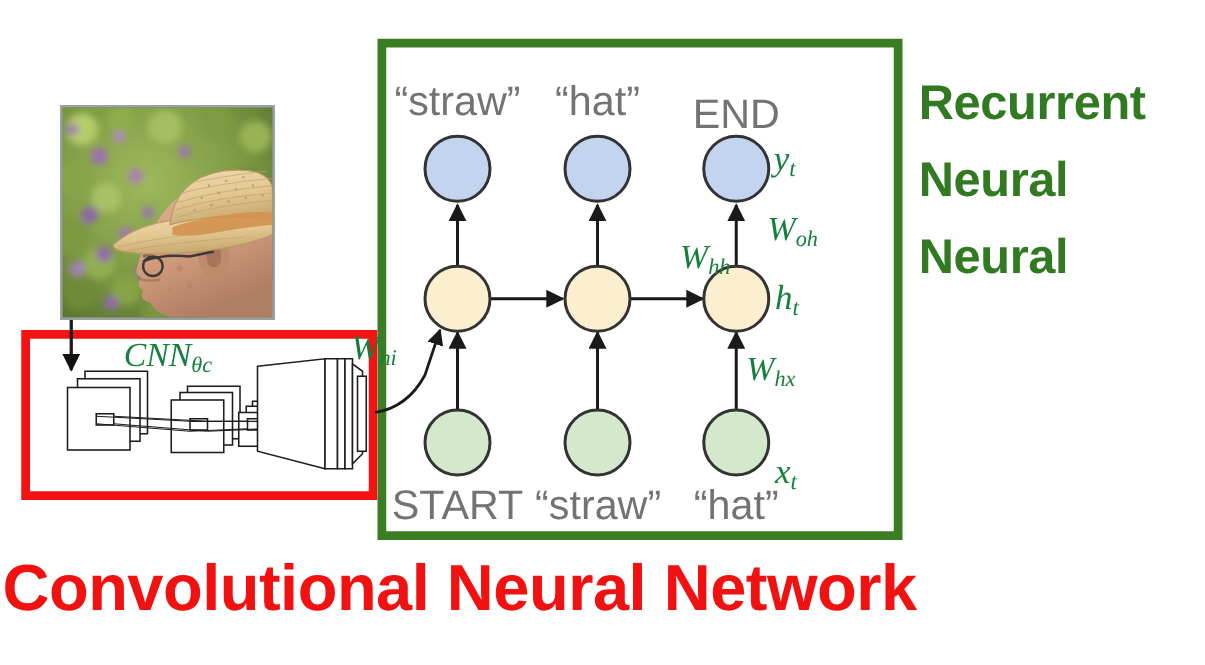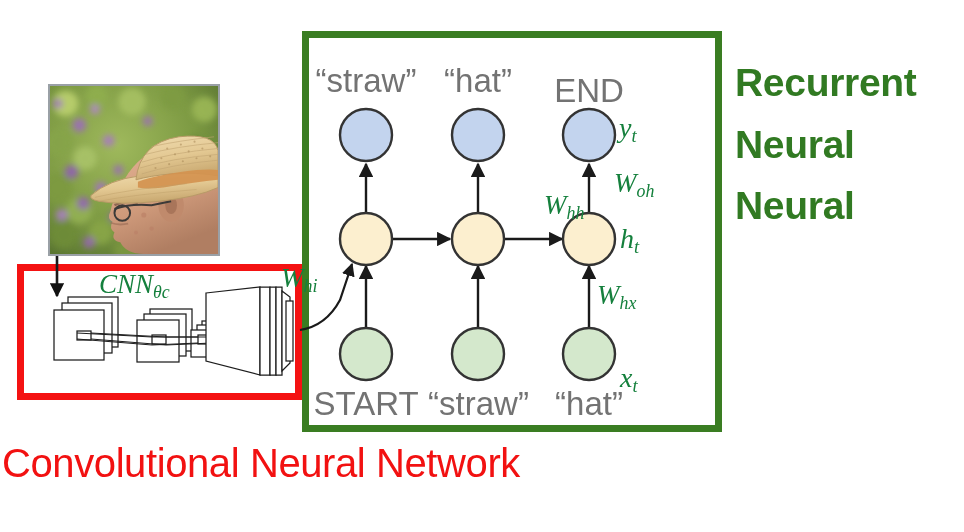--- a/index.html
+++ b/index.html
@@ -85,22 +85,22 @@
     font-family: "Liberation Sans", sans-serif;
     font-weight: bold;
     font-size: 39px;
     line-height: 1.58;
     color: #317a22;
     letter-spacing: -0.3px;
   }
   #cnn-heading {
     left: 2px; top: 441px;
     font-family: "Liberation Sans", sans-serif;
-    font-weight: normal;
-    font-size: 40px;
+    font-weight: bold;
+    font-size: 52px;
     color: #f21111;
     letter-spacing: -0.4px;
     white-space: nowrap;
   }
   #rnn-heading div { display:block; }
 
   
   #top-clip {
     left: 250px; top: -12px;
     font-family: "Liberation Sans", sans-serif;

